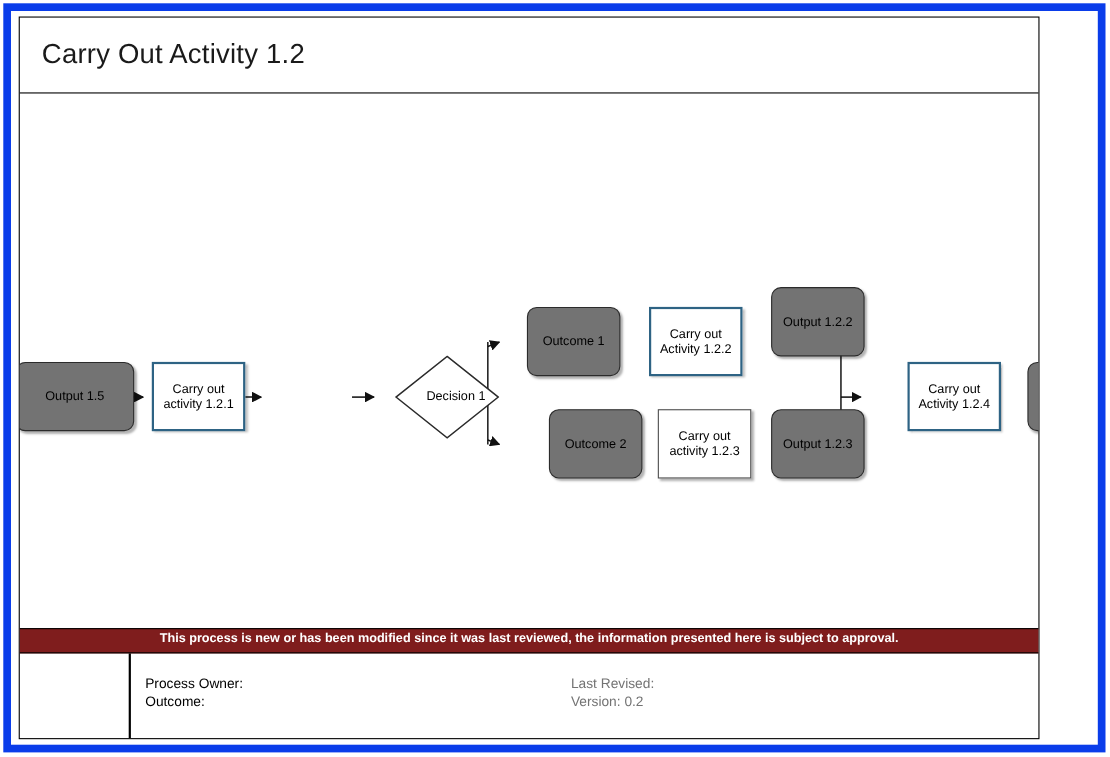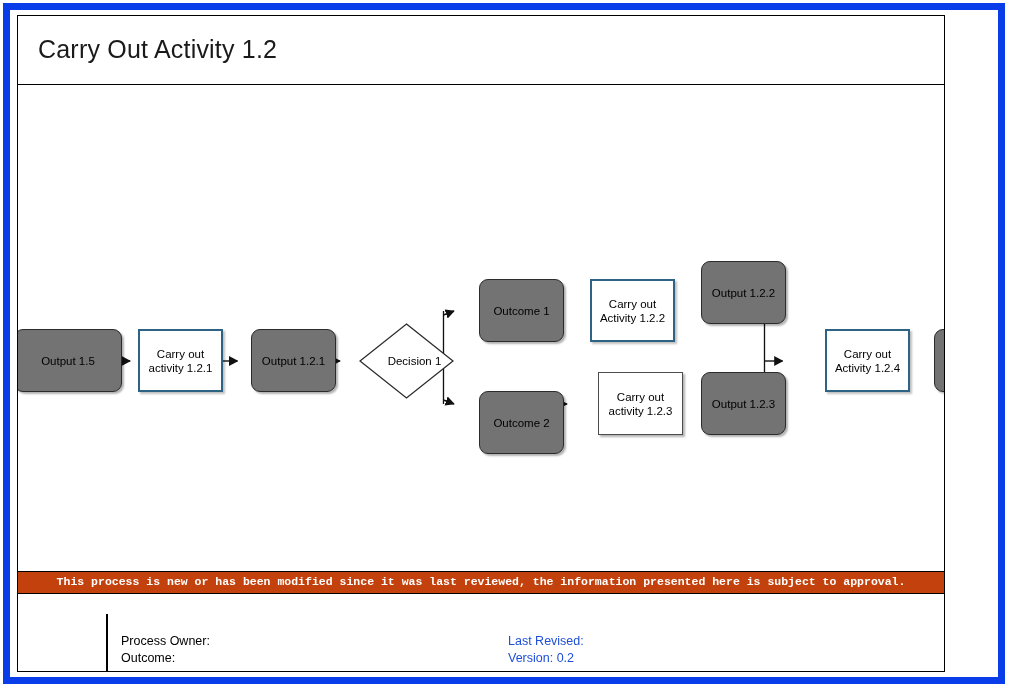--- a/index.html
+++ b/index.html
@@ -66,44 +66,42 @@
     height: 486px;
     overflow: hidden;
   }
   
   .alert-bar {
     position: absolute;
     left: 0;
     top: 555px;
     width: 100%;
     height: 23px;
-    background: #c2410c;
+    background: #7f1d1d;
     border-top: 1.5px solid #000000;
     border-bottom: 1.5px solid #000000;
     box-sizing: border-box;
-    font-family: Liberation Mono, monospace;
   }
   .alert-text {
     position: absolute;
     left: 0;
     right: 0;
     top: 3px;
     text-align: center;
     color: #ffffff;
     font-size: 11.5px;
     font-weight: bold;
     white-space: nowrap;
   }
   .footer {
     position: absolute;
-    left: 0;
+    left: 11px;
     top: 578px;
     width: 100%;
     bottom: 0;
-    margin-top: 20px;
   }
   .footer-divider {
     position: absolute;
     left: 88px;
     top: 0;
     bottom: 0;
     width: 1.5px;
     background: #000000;
   }
   .footer-col-a {
@@ -112,21 +110,21 @@
     top: 19px;
     font-size: 12.5px;
     color: #000000;
     line-height: 17px;
   }
   .footer-col-b {
     position: absolute;
     left: 490px;
     top: 19px;
     font-size: 12.5px;
-    color: #1d4ed8;
+    color: #737373;
     line-height: 17px;
   }
   
   .node {
     position: absolute;
     box-sizing: border-box;
     display: flex;
     align-items: center;
     justify-content: center;
     text-align: center;
@@ -218,30 +216,27 @@
           <path d="M 786 276 L 805 276"></path>
         </g>
       </svg>
     <div class="node data" style="left: -4px; top: 244px; width: 108px; height: 63px;">
           <span class="node-label">Output 1.5</span>
         </div>
         <div class="node activity-key" style="left: 120px; top: 244px; width: 85px; height: 63px;">
           <span class="node-label">Carry out
 activity 1.2.1</span>
         </div>
-        <div class="node data" style="left: 233px; top: 244px; width: 85px; height: 63px;">
-          <span class="node-label">Output 1.2.1</span>
-        </div>
         <div class="decision" style="left: 341px; top: 238px; width: 95px; height: 76px;"><svg width="95" height="76" viewBox="0 0 95 76">
             <polygon points="47.5,1 94,38 47.5,75 1,38" fill="#ffffff" stroke="#2b2b2b" stroke-width="1.3"></polygon>
           </svg><div class="dlabel">Decision 1</div></div>
         <div class="node data" style="left: 461px; top: 194px; width: 85px; height: 63px;">
           <span class="node-label">Outcome 1</span>
         </div>
-        <div class="node data" style="left: 461px; top: 287px; width: 85px; height: 63px; margin-top: 19px;">
+        <div class="node data" style="left: 481px; top: 287px; width: 85px; height: 63px;">
           <span class="node-label">Outcome 2</span>
         </div>
         <div class="node activity-key" style="left: 572px; top: 194px; width: 85px; height: 63px;">
           <span class="node-label">Carry out
 Activity 1.2.2</span>
         </div>
         <div class="node activity-plain" style="left: 580px; top: 287px; width: 85px; height: 63px;">
           <span class="node-label">Carry out
 activity 1.2.3</span>
         </div>

